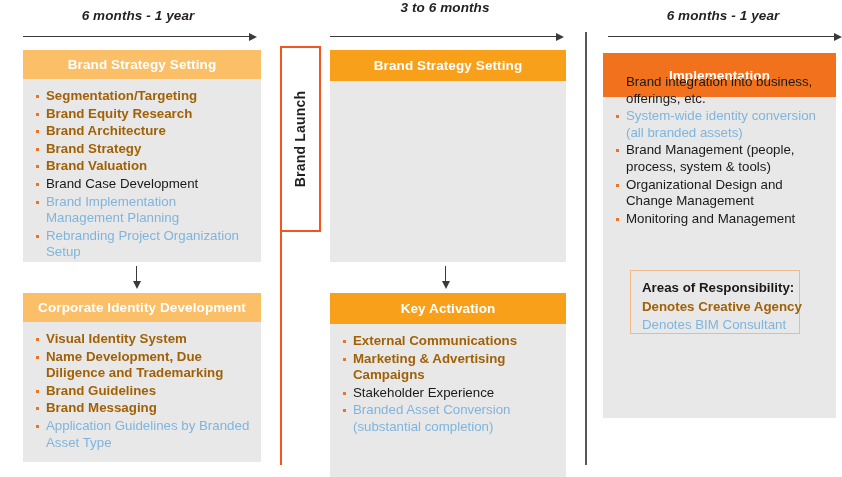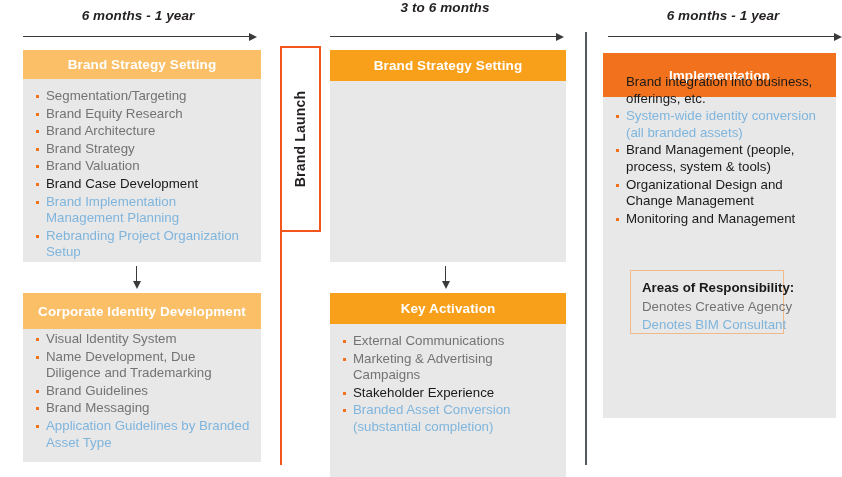--- a/index.html
+++ b/index.html
@@ -91,21 +91,21 @@
   }
   ul.bullets li::before {
     content: "";
     position: absolute;
     left: 1px;
     top: 7px;
     width: 3px;
     height: 3px;
     background: #f2711c;
   }
-  .c-orange { color: #737373; }
+  .c-orange { color: #a16207; font-weight: bold; }
   .c-blue   { color: #7fb5dd; }
   .c-black  { color: #1a1a1a; }
 
   
   .down-line {
     position: absolute;
     width: 0;
     border-left: 1.7px solid #3a3a3a;
   }
   .down-head {
@@ -192,21 +192,21 @@
         <li class="c-blue">Brand Implementation Management Planning</li>
         <li class="c-blue">Rebranding Project Organization Setup</li>
       </ul>
     </div>
   </div>
 
   <div class="down-line" style="left:128px; top:266px; height:16px;"></div>
   <div class="down-head" style="left:124.5px; top:281px;"></div>
 
   <div class="panel" style="left:15px; top:293px; width:238px; height:169px;">
-    <div class="panel-header hdr-light" style="height:36px;">Corporate Identity Development</div>
+    <div class="panel-header hdr-light" style="height:29px;">Corporate Identity Development</div>
     <div class="panel-body" style="top:29px;">
       <ul class="bullets">
         <li class="c-orange">Visual Identity System</li>
         <li class="c-orange">Name Development, Due Diligence and Trademarking</li>
         <li class="c-orange">Brand Guidelines</li>
         <li class="c-orange">Brand Messaging</li>
         <li class="c-blue">Application Guidelines by Branded Asset Type</li>
       </ul>
     </div>
   </div>
@@ -243,19 +243,19 @@
       <ul class="bullets">
         <li class="c-black">Brand integration into business, offerings, etc.</li>
         <li class="c-blue">System-wide identity conversion (all branded assets)</li>
         <li class="c-black">Brand Management (people, process, system &amp; tools)</li>
         <li class="c-black">Organizational Design and Change Management</li>
         <li class="c-black">Monitoring and Management</li>
       </ul>
     </div>
   </div>
 
-  <div class="legend-box" style="left:622px; top:270px; width:154px; height:64px;">
+  <div class="legend-box" style="left:622px; top:270px; width:170px; height:64px;">
     <div class="legend-line legend-title">Areas of Responsibility:</div>
     <div class="legend-line c-orange">Denotes Creative Agency</div>
     <div class="legend-line c-blue">Denotes BIM Consultant</div>
   </div>
 
 </div>
 
 </body></html>

